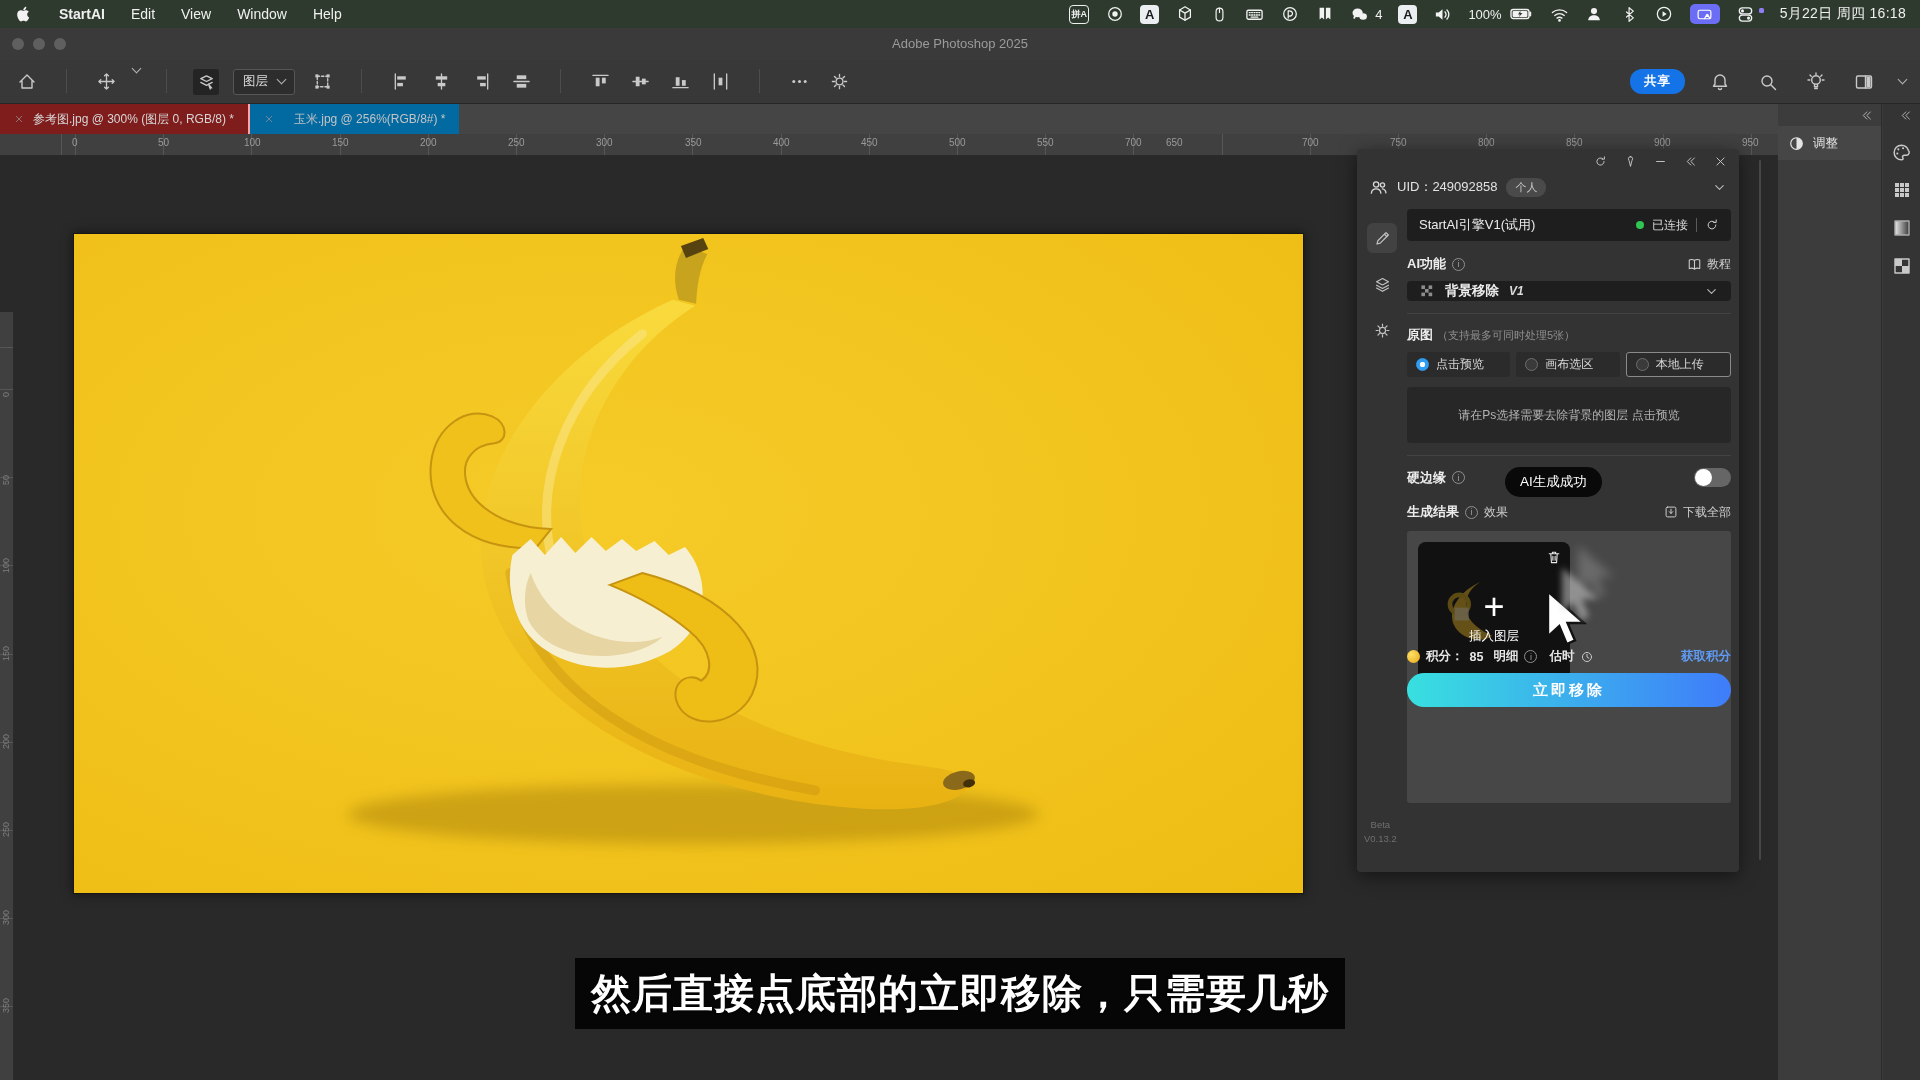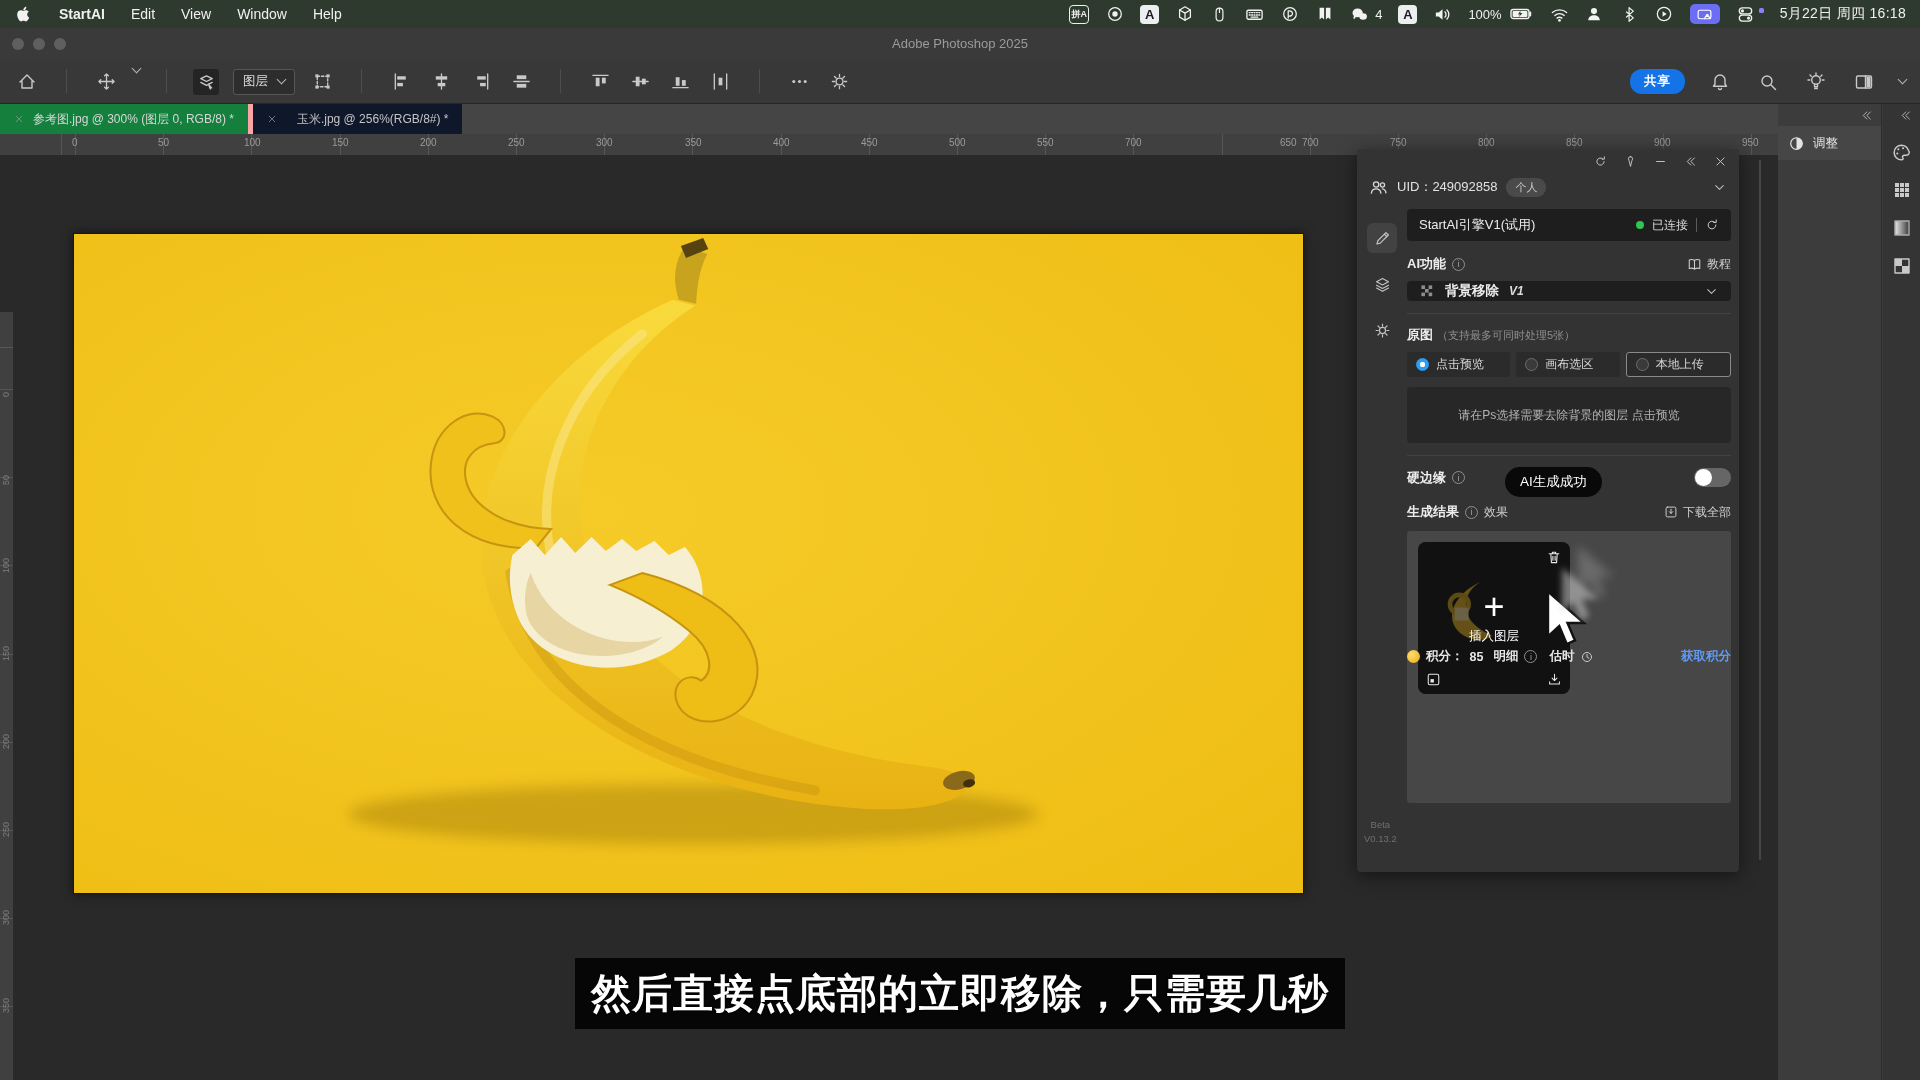--- a/index.html
+++ b/index.html
@@ -40,22 +40,22 @@
   .chev { width:7px; height:7px; border-right:1.6px solid #b5b5b5; border-bottom:1.6px solid #b5b5b5;
     transform:rotate(45deg); margin-top:-4px; }
   .tb-select { height:26px; background:#2d2d2d; border:1px solid #565656; border-radius:3px;
     display:flex; align-items:center; gap:10px; padding:0 9px; font-size:12.5px; color:#dcdcdc; }
   .tb-right { margin-left:auto; display:flex; align-items:center; gap:22px; }
   .share-pill { background:#1473e6; color:#fff; font-size:12.5px; font-weight:bold; border-radius:12px;
     padding:4px 14px; letter-spacing:1px; }
 
   .ps-tabbar { position:absolute; left:0; top:104px; width:1920px; height:30px; background:#454545; display:flex; }
   .ps-tab { display:flex; align-items:center; gap:9px; padding:0 14px; font-size:12px; color:#cfcfcf; }
-  .ps-tab.active { background:#15803d; color:#d6d6d6; }
-  .ps-tab.inactive { background:#0f172a; border-left:5px solid #fca5a5; color:#c4c4c4;gap:20px; }
+  .ps-tab.active { background:#7f1d1d; color:#d6d6d6; }
+  .ps-tab.inactive { background:#0369a1; border-left:2px solid #fca5a5; color:#c4c4c4;gap:20px; }
   .tab-x { color:#9a9a9a; width:10px; height:10px; }
 
   
   .ruler-h { position:absolute; left:0; top:134px; width:1778px; height:22px; background:#404040;
     border-bottom:1px solid #2a2a2a; color:#9a9a9a; font-size:10px;
     background-image:repeating-linear-gradient(90deg,#565656 0 1px,transparent 1px 88.2px);
     background-position:75px 0; }
   .ruler-h span { position:absolute; top:3px; }
   .ruler-v { position:absolute; left:0; top:156px; width:14px; height:924px; background:#404040;
     border-right:1px solid #2a2a2a;
@@ -657,21 +657,21 @@
     <span style="left:332px">150</span>
   <span style="left:420px">200</span>
     <span style="left:508px">250</span>
   <span style="left:596px">300</span>
     <span style="left:685px">350</span>
   <span style="left:773px">400</span>
     <span style="left:861px">450</span>
   <span style="left:949px">500</span>
     <span style="left:1037px">550</span>
   <span style="left:1125px">700</span>
-    <span style="left:1280px">650</span>
+    <span style="left:1166px">650</span>
   <span style="left:1302px">700</span>
     <span style="left:1390px">750</span>
   <span style="left:1478px">800</span>
     <span style="left:1566px">850</span>
   <span style="left:1654px">900</span>
     <span style="left:1742px">950</span>
 </div>
 
 <div class="canvas-area">
   <div class="ruler-v">
@@ -924,20 +924,21 @@
     <span class="ctxt">85</span>
     <span class="ctxt" style="margin-left:4px">明细</span>
     <span class="info-i" style="margin-left:0">i</span>
     <span class="ctxt" style="margin-left:6px">估时</span>
     <svg class="ic" width="14" height="14" style="color:#c9c9c9">
         <use href="#i-clock"></use>
       </svg>
     <span class="getc">获取积分</span>
   </div>
 
+  <div class="go-btn">立即移除</div>
 
   <div class="beta">
     <div>Beta</div>
     <div>V0.13.2</div>
   </div>
 </div>
 
 <div class="cursor">
   <svg class="blur2" width="42" height="60" viewBox="0 0 28 40">
       <path d="M2 1v30l7.5-7 5 12 5.5-2.4-5-11.6H26z" fill="#bbbbbb"></path>

